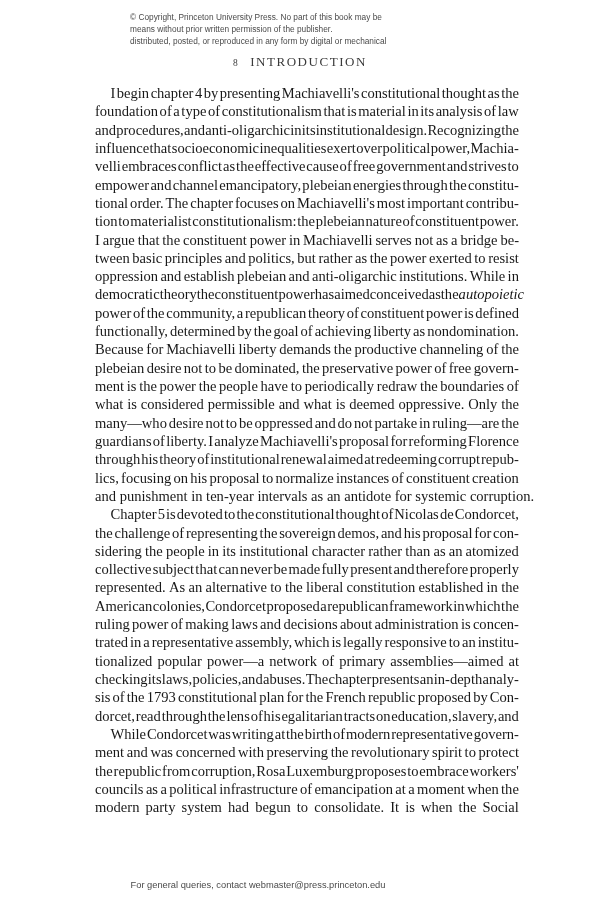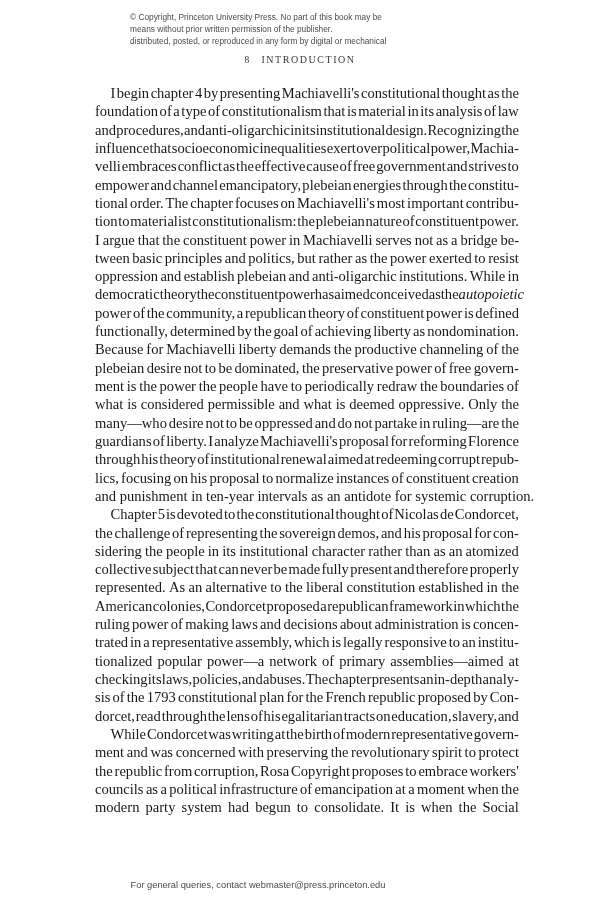--- a/index.html
+++ b/index.html
@@ -41,21 +41,21 @@
     font-size: 9px;
     color: #3a3a3a;
   }
   #running-head .folio {
     font-size: 9.5px;
     letter-spacing: 0.3px;
   }
   #running-head .chaptitle {
     margin-left: 12px;
     letter-spacing: 1.55px;
-    font-size: 10px;
+    font-size: 13px;
   }
 
   
   #text-block {
     position: absolute;
     left: 95px;
     top: 84px;
     width: 424px;
   }
   .para {
@@ -590,21 +590,21 @@
         <span>spirit</span>
         <span>to</span>
         <span>protect</span>
       </div>
       <div class="tline j">
         <span>the</span>
         <span>republic</span>
         <span>from</span>
         <span>corruption,</span>
         <span>Rosa</span>
-        <span>Copyright</span>
+        <span>Luxemburg</span>
         <span>proposes</span>
         <span>to</span>
         <span>embrace</span>
         <span>workers'</span>
       </div>
       <div class="tline j">
         <span>councils</span>
         <span>as</span>
         <span>a</span>
         <span>political</span>

